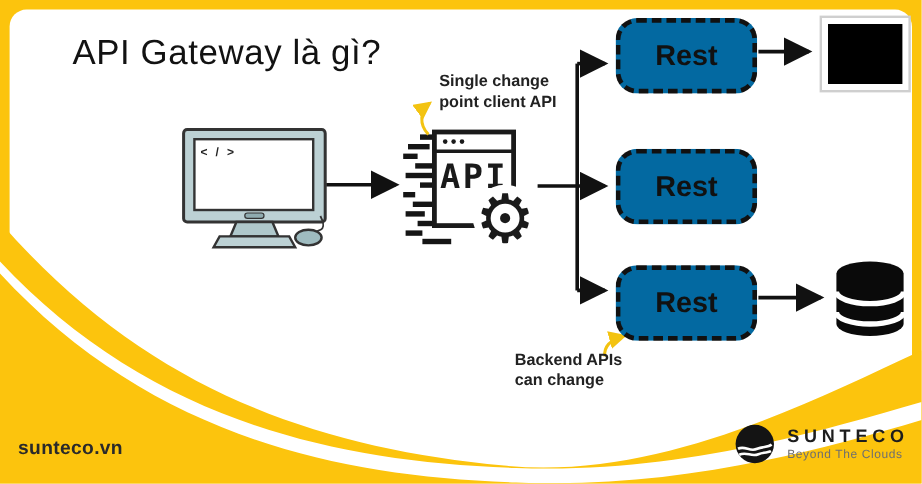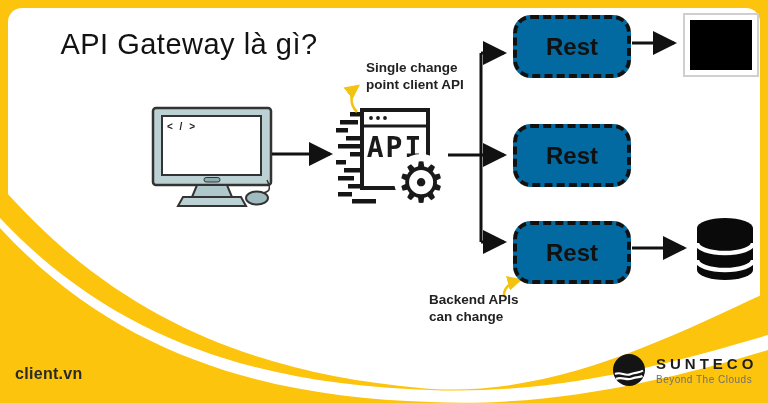--- a/index.html
+++ b/index.html
@@ -150,21 +150,21 @@
 
   <div class="note note-entry">
     <div>Single change</div>
     <div>point client API</div>
   </div>
   <div class="note note-backend">
     <div>Backend APIs</div>
     <div>can change</div>
   </div>
 
-  <div class="site-label">client.vn</div>
+  <div class="site-label">sunteco.vn</div>
 
   <div class="logo">
     <svg width="34" height="34" viewBox="0 0 34 34">
       <circle cx="17" cy="17" r="16" fill="#141414"></circle>
       <path d="M3,21 C9,18 13,24 19,21 C24,19 28,20 31,17.5" fill="none" stroke="#fdfdfd" stroke-width="2.2"></path>
       <path d="M4,26 C10,23 14,28 20,25.5 C25,23.5 28,24.5 30.5,23" fill="none" stroke="#fdfdfd" stroke-width="2.2"></path>
     </svg>
     <div class="logo-text">
       <span class="logo-name">SUNTECO</span>
       <span class="logo-tagline">Beyond The Clouds</span>

